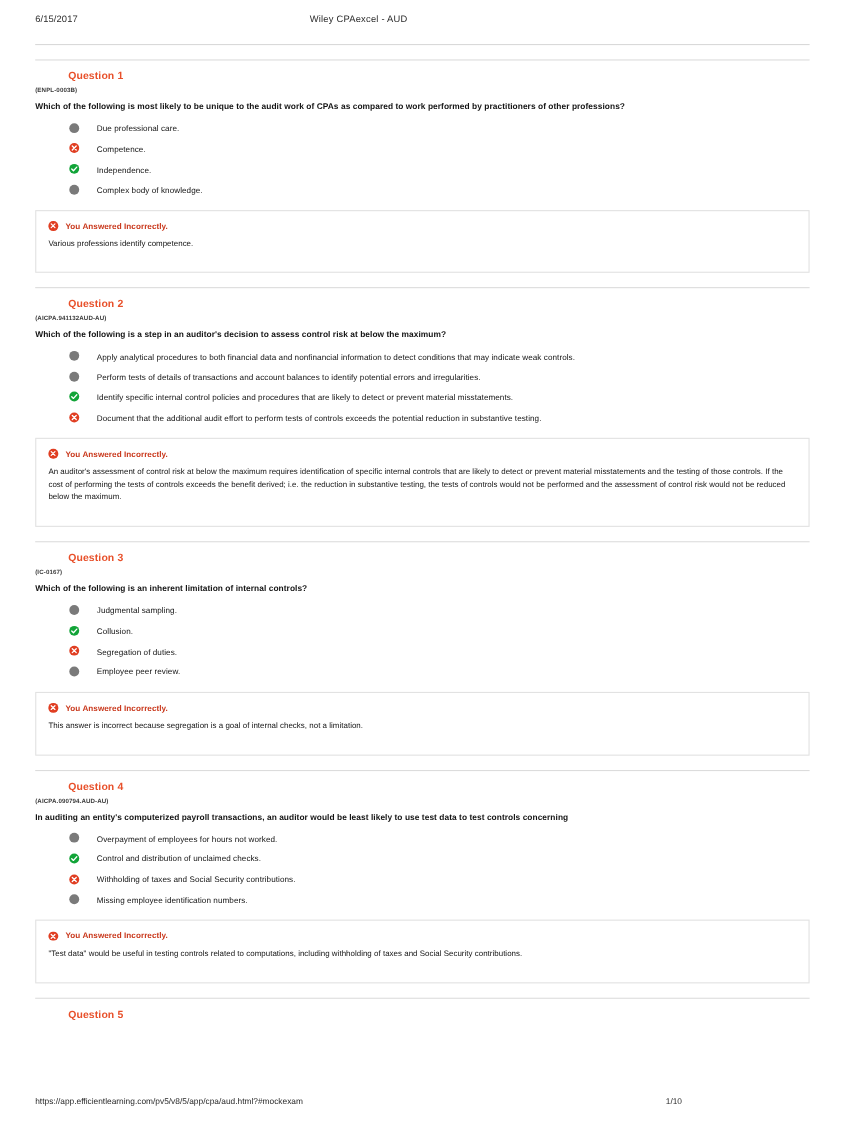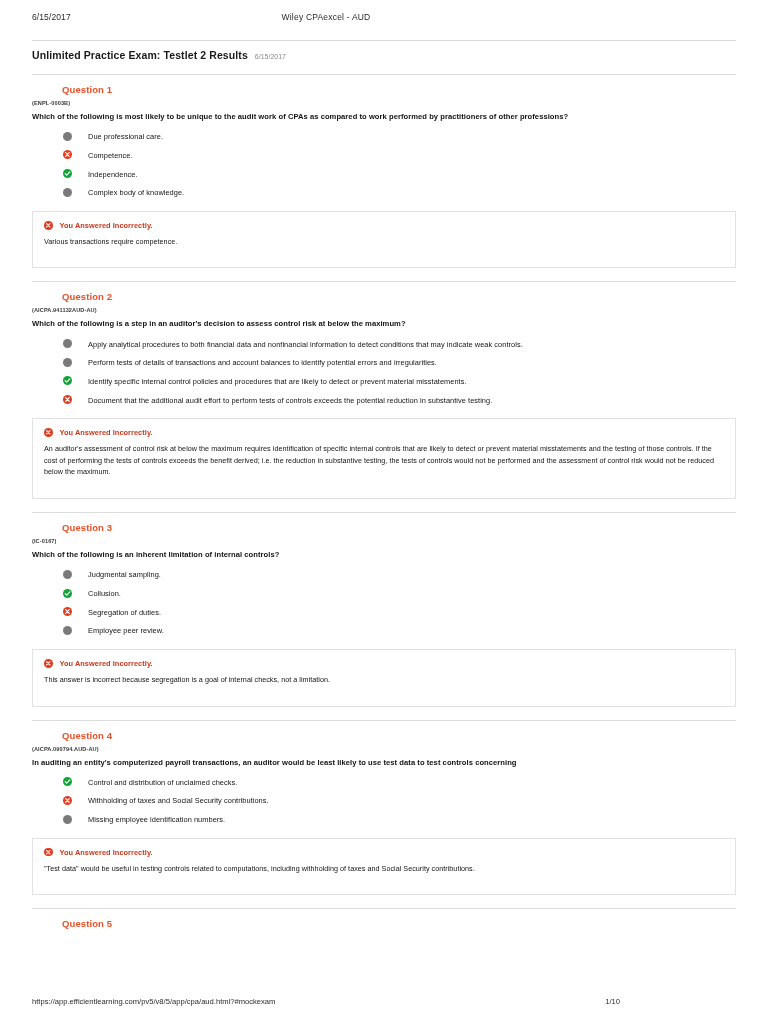--- a/index.html
+++ b/index.html
@@ -189,24 +189,20 @@
 <div class="page">
 
   <div class="print-header">
     <span class="ph-date">6/15/2017</span>
     <span class="ph-title">Wiley CPAexcel - AUD</span>
   </div>
 
   <div class="content">
     <div class="top-rule"></div>
 
-    <div class="exam-title-row">
-      <span class="exam-title">Unlimited Practice Exam: Testlet 2 Results</span>
-      <span class="exam-date">6/15/2017</span>
-    </div>
 
     <div id="questions-root">
         <div class="question-block">
           <div class="q-sep"></div>
           <div class="q-label">Question 1</div>
           <div class="q-id">(ENPL-0003B)</div>
           <div class="q-stem">Which of the following is most likely to be unique to the audit work of CPAs as compared to work performed by practitioners of other professions?</div>
           <div class="options">
             <div class="option">
               <span class="opt-icon neutral"></span>
@@ -235,21 +231,21 @@
           </div>
           <div class="explain">
             <div class="explain-head">
               <span class="ico">
                 <svg width="8.5" height="8.5" viewBox="0 0 9 9">
                   <path d="M2.7 2.7 L6.3 6.3 M6.3 2.7 L2.7 6.3" stroke="#ffffff" stroke-width="1.2" stroke-linecap="round"></path>
                 </svg>
               </span>
               <span class="explain-title">You Answered Incorrectly.</span>
             </div>
-            <div class="explain-body">Various transactions require competence.</div>
+            <div class="explain-body">Various professions identify competence.</div>
           </div>
         </div>
         <div class="question-block">
           <div class="q-sep"></div>
           <div class="q-label">Question 2</div>
           <div class="q-id">(AICPA.941132AUD-AU)</div>
           <div class="q-stem">Which of the following is a step in an auditor's decision to assess control risk at below the maximum?</div>
           <div class="options">
             <div class="option">
               <span class="opt-icon neutral"></span>
@@ -331,20 +327,24 @@
             <div class="explain-body">This answer is incorrect because segregation is a goal of internal checks, not a limitation.</div>
           </div>
         </div>
         <div class="question-block">
           <div class="q-sep"></div>
           <div class="q-label">Question 4</div>
           <div class="q-id">(AICPA.090794.AUD-AU)</div>
           <div class="q-stem">In auditing an entity's computerized payroll transactions, an auditor would be least likely to use test data to test controls concerning</div>
           <div class="options">
             <div class="option">
+              <span class="opt-icon neutral"></span>
+              <span class="opt-text">Overpayment of employees for hours not worked.</span>
+            </div>
+            <div class="option">
               <span class="opt-icon right">
                 <svg width="9" height="9" viewBox="0 0 9 9">
                   <path d="M2.2 4.6 L3.8 6.2 L6.8 2.9" fill="none" stroke="#ffffff" stroke-width="1.2" stroke-linecap="round" stroke-linejoin="round"></path>
                 </svg>
               </span>
               <span class="opt-text">Control and distribution of unclaimed checks.</span>
             </div>
             <div class="option">
               <span class="opt-icon wrong">
                 <svg width="9" height="9" viewBox="0 0 9 9">

